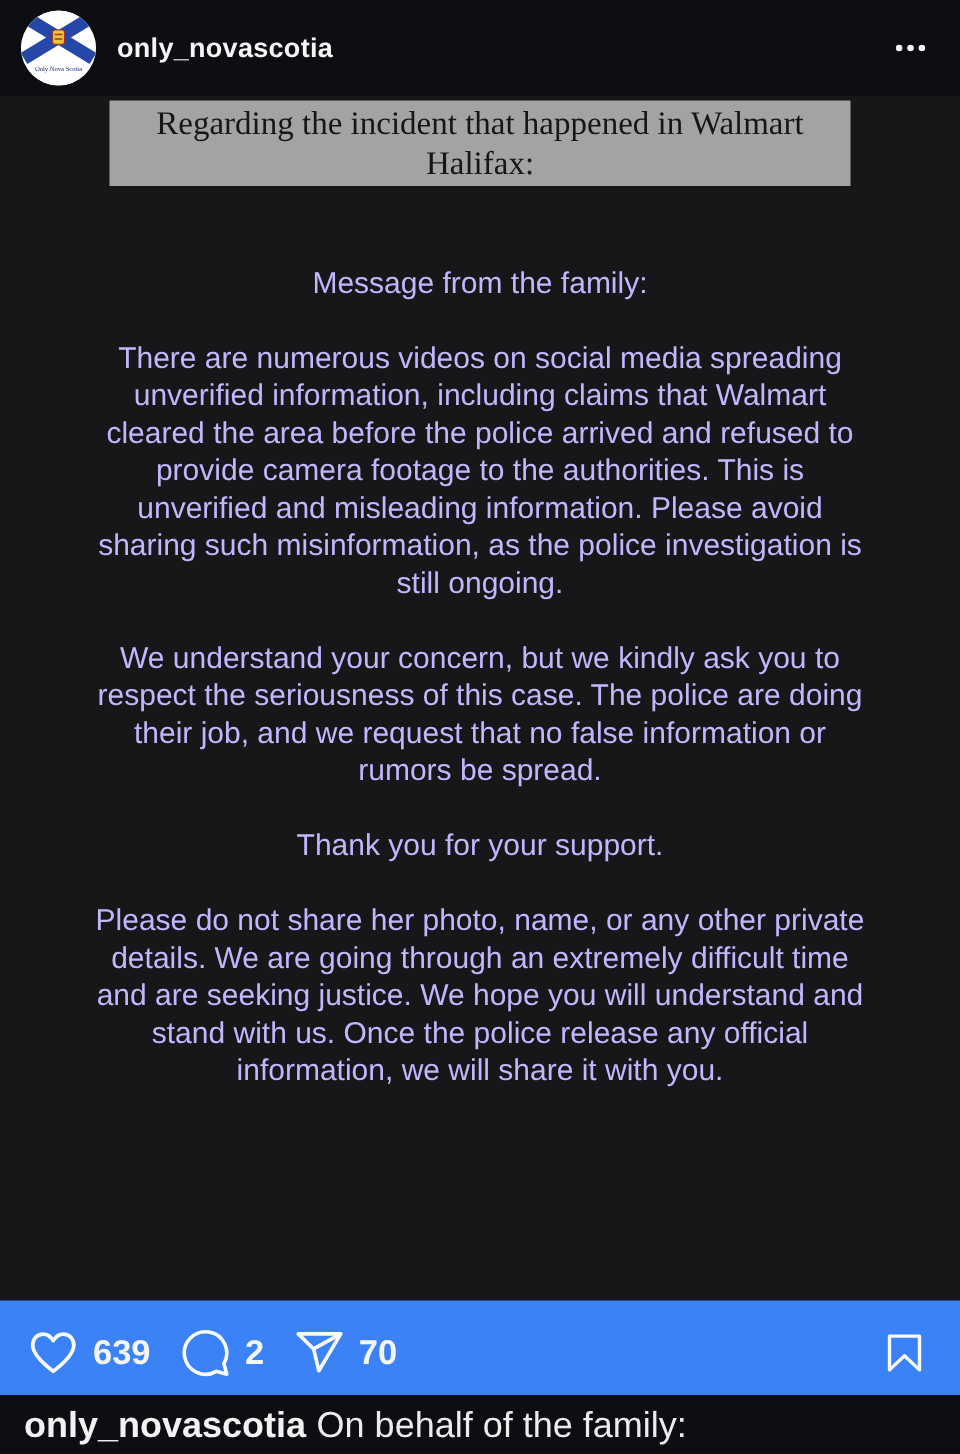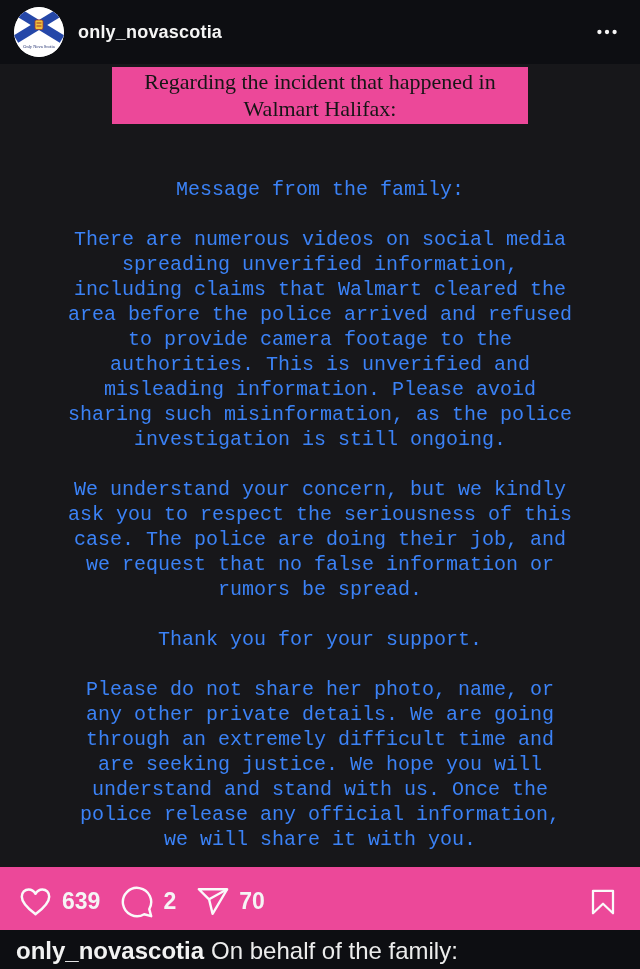--- a/index.html
+++ b/index.html
@@ -39,48 +39,48 @@
     cursor: pointer;
   }
 
   
   .post-image {
     height: 803px;
     background: #17171a;
     overflow: hidden;
   }
   .banner {
-    width: 416px;
+    width: 494px;
     margin: 3px auto 0;
-    background: #ec4899;
+    background: #a3a3a3;
     color: #161616;
     font-family: "Liberation Serif", serif;
     font-size: 22px;
     line-height: 27px;
     text-align: center;
     padding: 1px 6px 2px;
   }
   .post-text {
     width: 514px;
     margin: 53px auto 0;
-    color: #3b82f6;
-    font-family: Liberation Mono, monospace;
+    color: #c4b5fd;
+    font-family: Liberation Sans, sans-serif;
     font-size: 20px;
     line-height: 25px;
     text-align: center;
   }
   .post-text p { margin: 0 0 25px; }
 
   
   .action-bar {
     height: 63px;
     display: flex;
     align-items: center;
     padding: 6px 22px 0 18px;
-    background: #ec4899;
+    background: #3b82f6;
   }
   .action-left { display: flex; align-items: center; gap: 20px; }
   .action-group { display: flex; align-items: center; gap: 9px; cursor: pointer; }
   .action-count {
     color: #f5f5f5;
     font-size: 23px;
     font-weight: 600;
   }
   .icon { display: flex; align-items: center; color: #fafafa; }
   .save-btn { margin-left: auto; cursor: pointer; }

